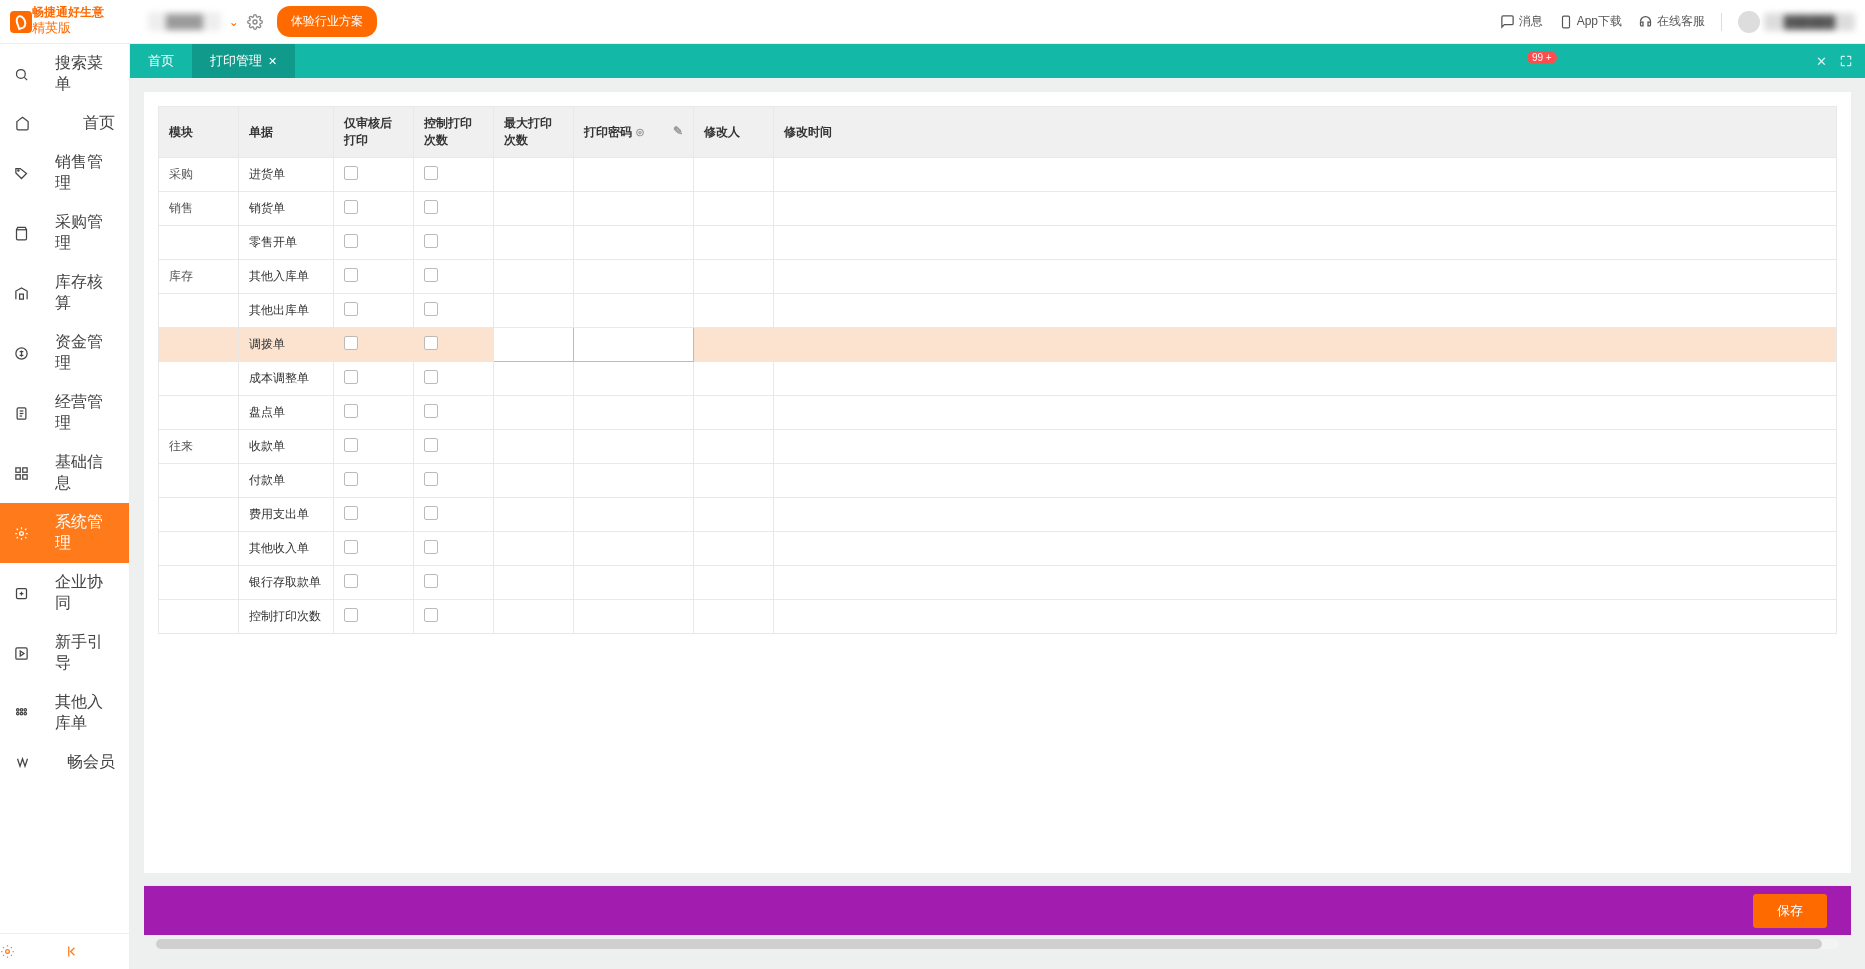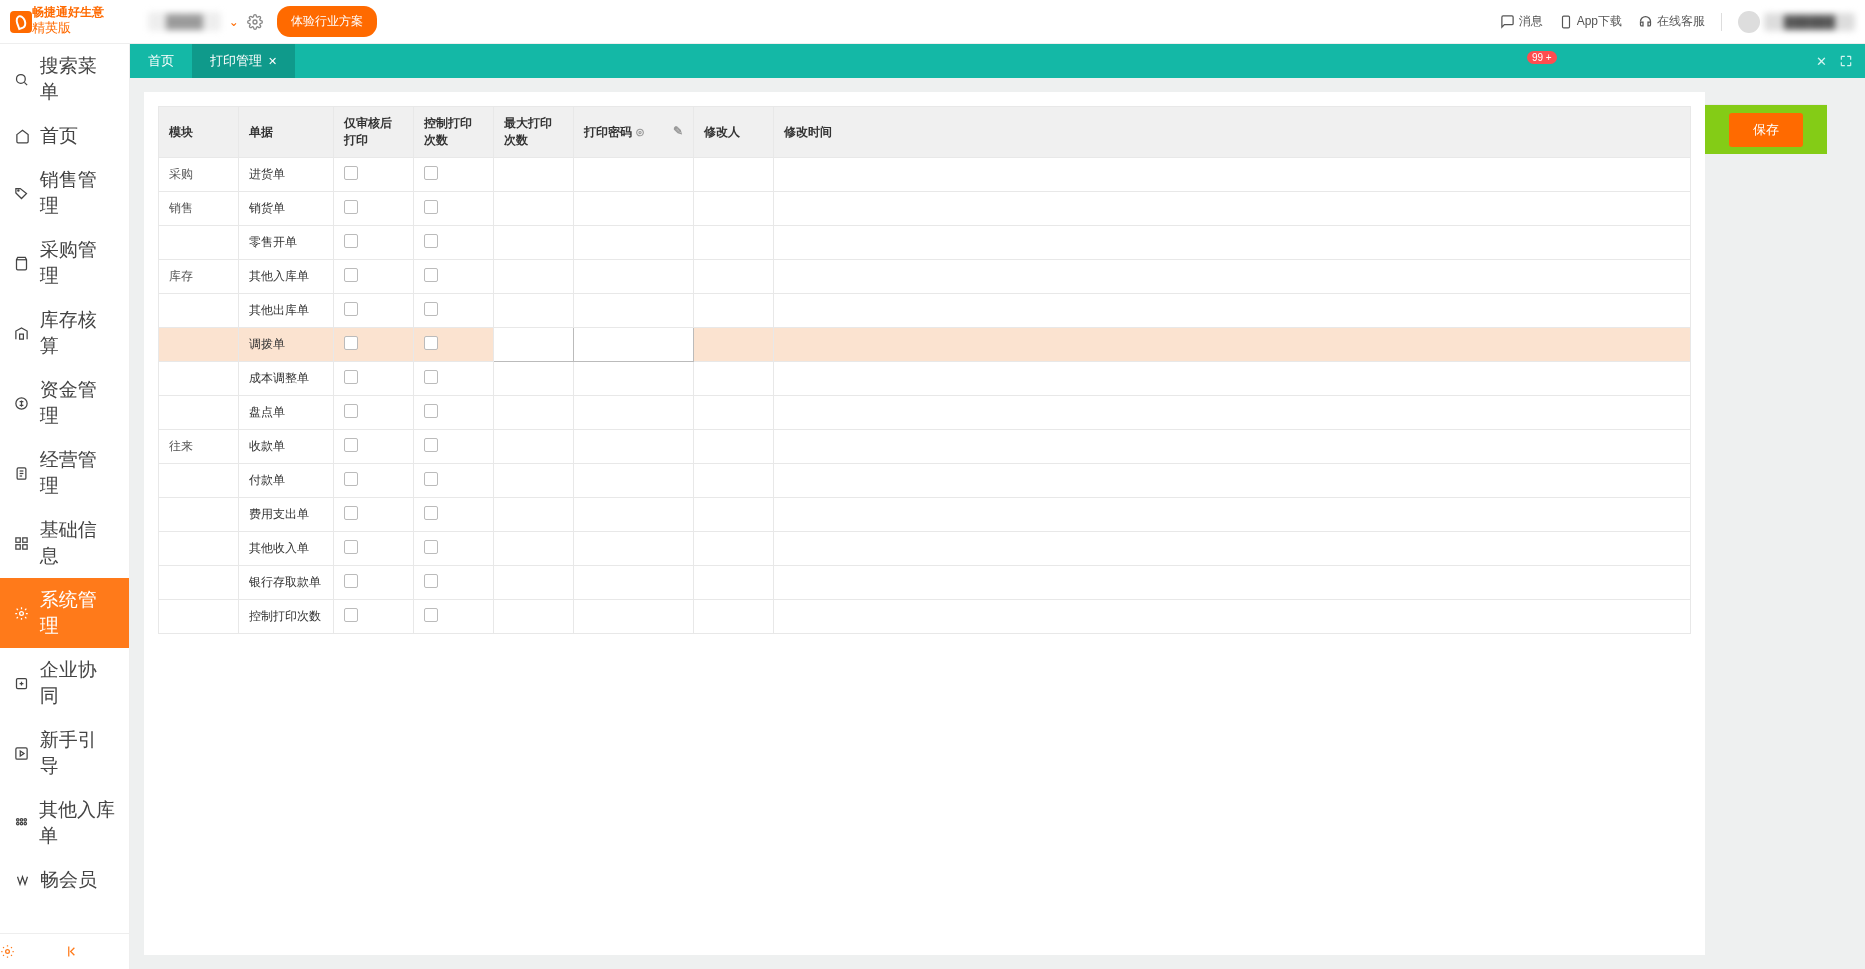--- a/index.html
+++ b/index.html
@@ -19,46 +19,46 @@
 .topbar-spacer { flex:1; }
 .top-actions { display:flex; align-items:center; gap:16px; color:#555; font-size:12px; }
 .top-actions .ta { display:flex; align-items:center; gap:4px; cursor:pointer; position:relative; }
 .badge { position:absolute; top:-10px; right:-14px; background:#ff4d4f; color:#fff; font-size:10px; padding:1px 5px; border-radius:8px;margin-top:48px; }
 .divider-v { width:1px; height:18px; background:#ddd; }
 .avatar { width:22px; height:22px; border-radius:50%; background:#ddd; display:inline-block; }
 .blur2 { filter:blur(3px); background:#ddd; padding:2px 20px; border-radius:3px; }
 .body { flex:1; display:flex; min-height:0; }
 .sidebar { width:130px; background:#fff; border-right:1px solid #eee; display:flex; flex-direction:column; }
 .snav { flex:1; overflow:auto; }
-.snav-item { display:flex; align-items:center; gap:10px; padding:9px 14px; font-size:19px; color:#444; cursor:pointer; }
+.snav-item { display:flex; align-items:center; gap:26px; padding:9px 14px; font-size:16px; color:#444; cursor:pointer;justify-content:space-between; }
 .snav-item.active { background:#ff7a1a; color:#fff; }
 .snav-item .ic { width:16px; height:16px; display:inline-flex; align-items:center; justify-content:center; color:inherit; }
 .snav-foot { display:flex; border-top:1px solid #eee; }
 .snav-foot .fbtn { flex:1; text-align:center; padding:10px 0; color:#ff7a1a; cursor:pointer; }
 .main { flex:1; display:flex; flex-direction:column; background:#eef0f0; min-width:0; }
 .tabs { height:34px; background:#14b8a6; display:flex; align-items:stretch; color:#fff; }
 .tab { display:flex; align-items:center; padding:0 18px; font-size:13px; cursor:pointer; gap:6px; }
 .tab.home { background:#14b8a6; }
 .tab.active { background:#0f9a8b; }
 .tab .close { font-size:11px; }
 .tabs-spacer { flex:1; }
 .tabs-ctrl { display:flex; align-items:center; gap:12px; padding:0 12px; color:#d6f5f1; }
-.content-wrap { flex:1; padding:14px; display:flex; flex-direction:row; min-height:0; }
+.content-wrap { flex:1; padding:14px; display:flex; flex-direction:column; min-height:0; }
 .card { background:#fff; flex:1; padding:14px 14px 8px 14px; overflow:auto; }
 .tbl { width:100%; border-collapse:collapse; table-layout:fixed; }
 .tbl th, .tbl td { border:1px solid #e8e8e8; padding:8px 10px; font-size:12px; text-align:left; vertical-align:middle; height:32px; }
 .tbl th { background:#f0f0f0; color:#333; font-weight:600; }
 .tbl td.mod { color:#555; }
 .tbl tr.hl td { background:#fbe3d0; }
 .tbl tr.hl td.editcell { background:#fff; border:1px solid #bbb; }
 .col-module{width:80px}.col-bill{width:95px}.col-audit{width:80px}.col-ctrl{width:80px}.col-max{width:80px}.col-pwd{width:120px}.col-mod{width:80px}.col-time{}
 .chk { width:14px; height:14px; border:1px solid #bbb; border-radius:2px; display:inline-block; background:#fff; }
 .th-tools { float:right; color:#999; display:inline-flex; gap:6px; }
 .help-ic { color:#999; }
-.footer { height:50px; background:#84cc16; border-top:1px solid #e8e8e8; display:flex; align-items:center; justify-content:flex-end; padding:0 24px; margin-top:12px; }
+.footer { height:50px; background:#a21caf; border-top:1px solid #e8e8e8; display:flex; align-items:center; justify-content:flex-end; padding:0 24px; margin-top:12px; }
 .save-btn { background:#ff6a00; color:#fff; border:none; border-radius:3px; padding:8px 24px; font-size:13px; cursor:pointer; }
 .hscroll { height:10px; background:#f3f3f3; margin:4px 12px 6px 12px; border-radius:6px; position:relative; }
 .hscroll::after{content:"";position:absolute;left:0;top:0;height:100%;width:99%;background:#cfcfcf;border-radius:6px;}
 svg{display:block}
 </style>
 </head>
 <body>
 
 <div class="app">
   <div class="topbar">

